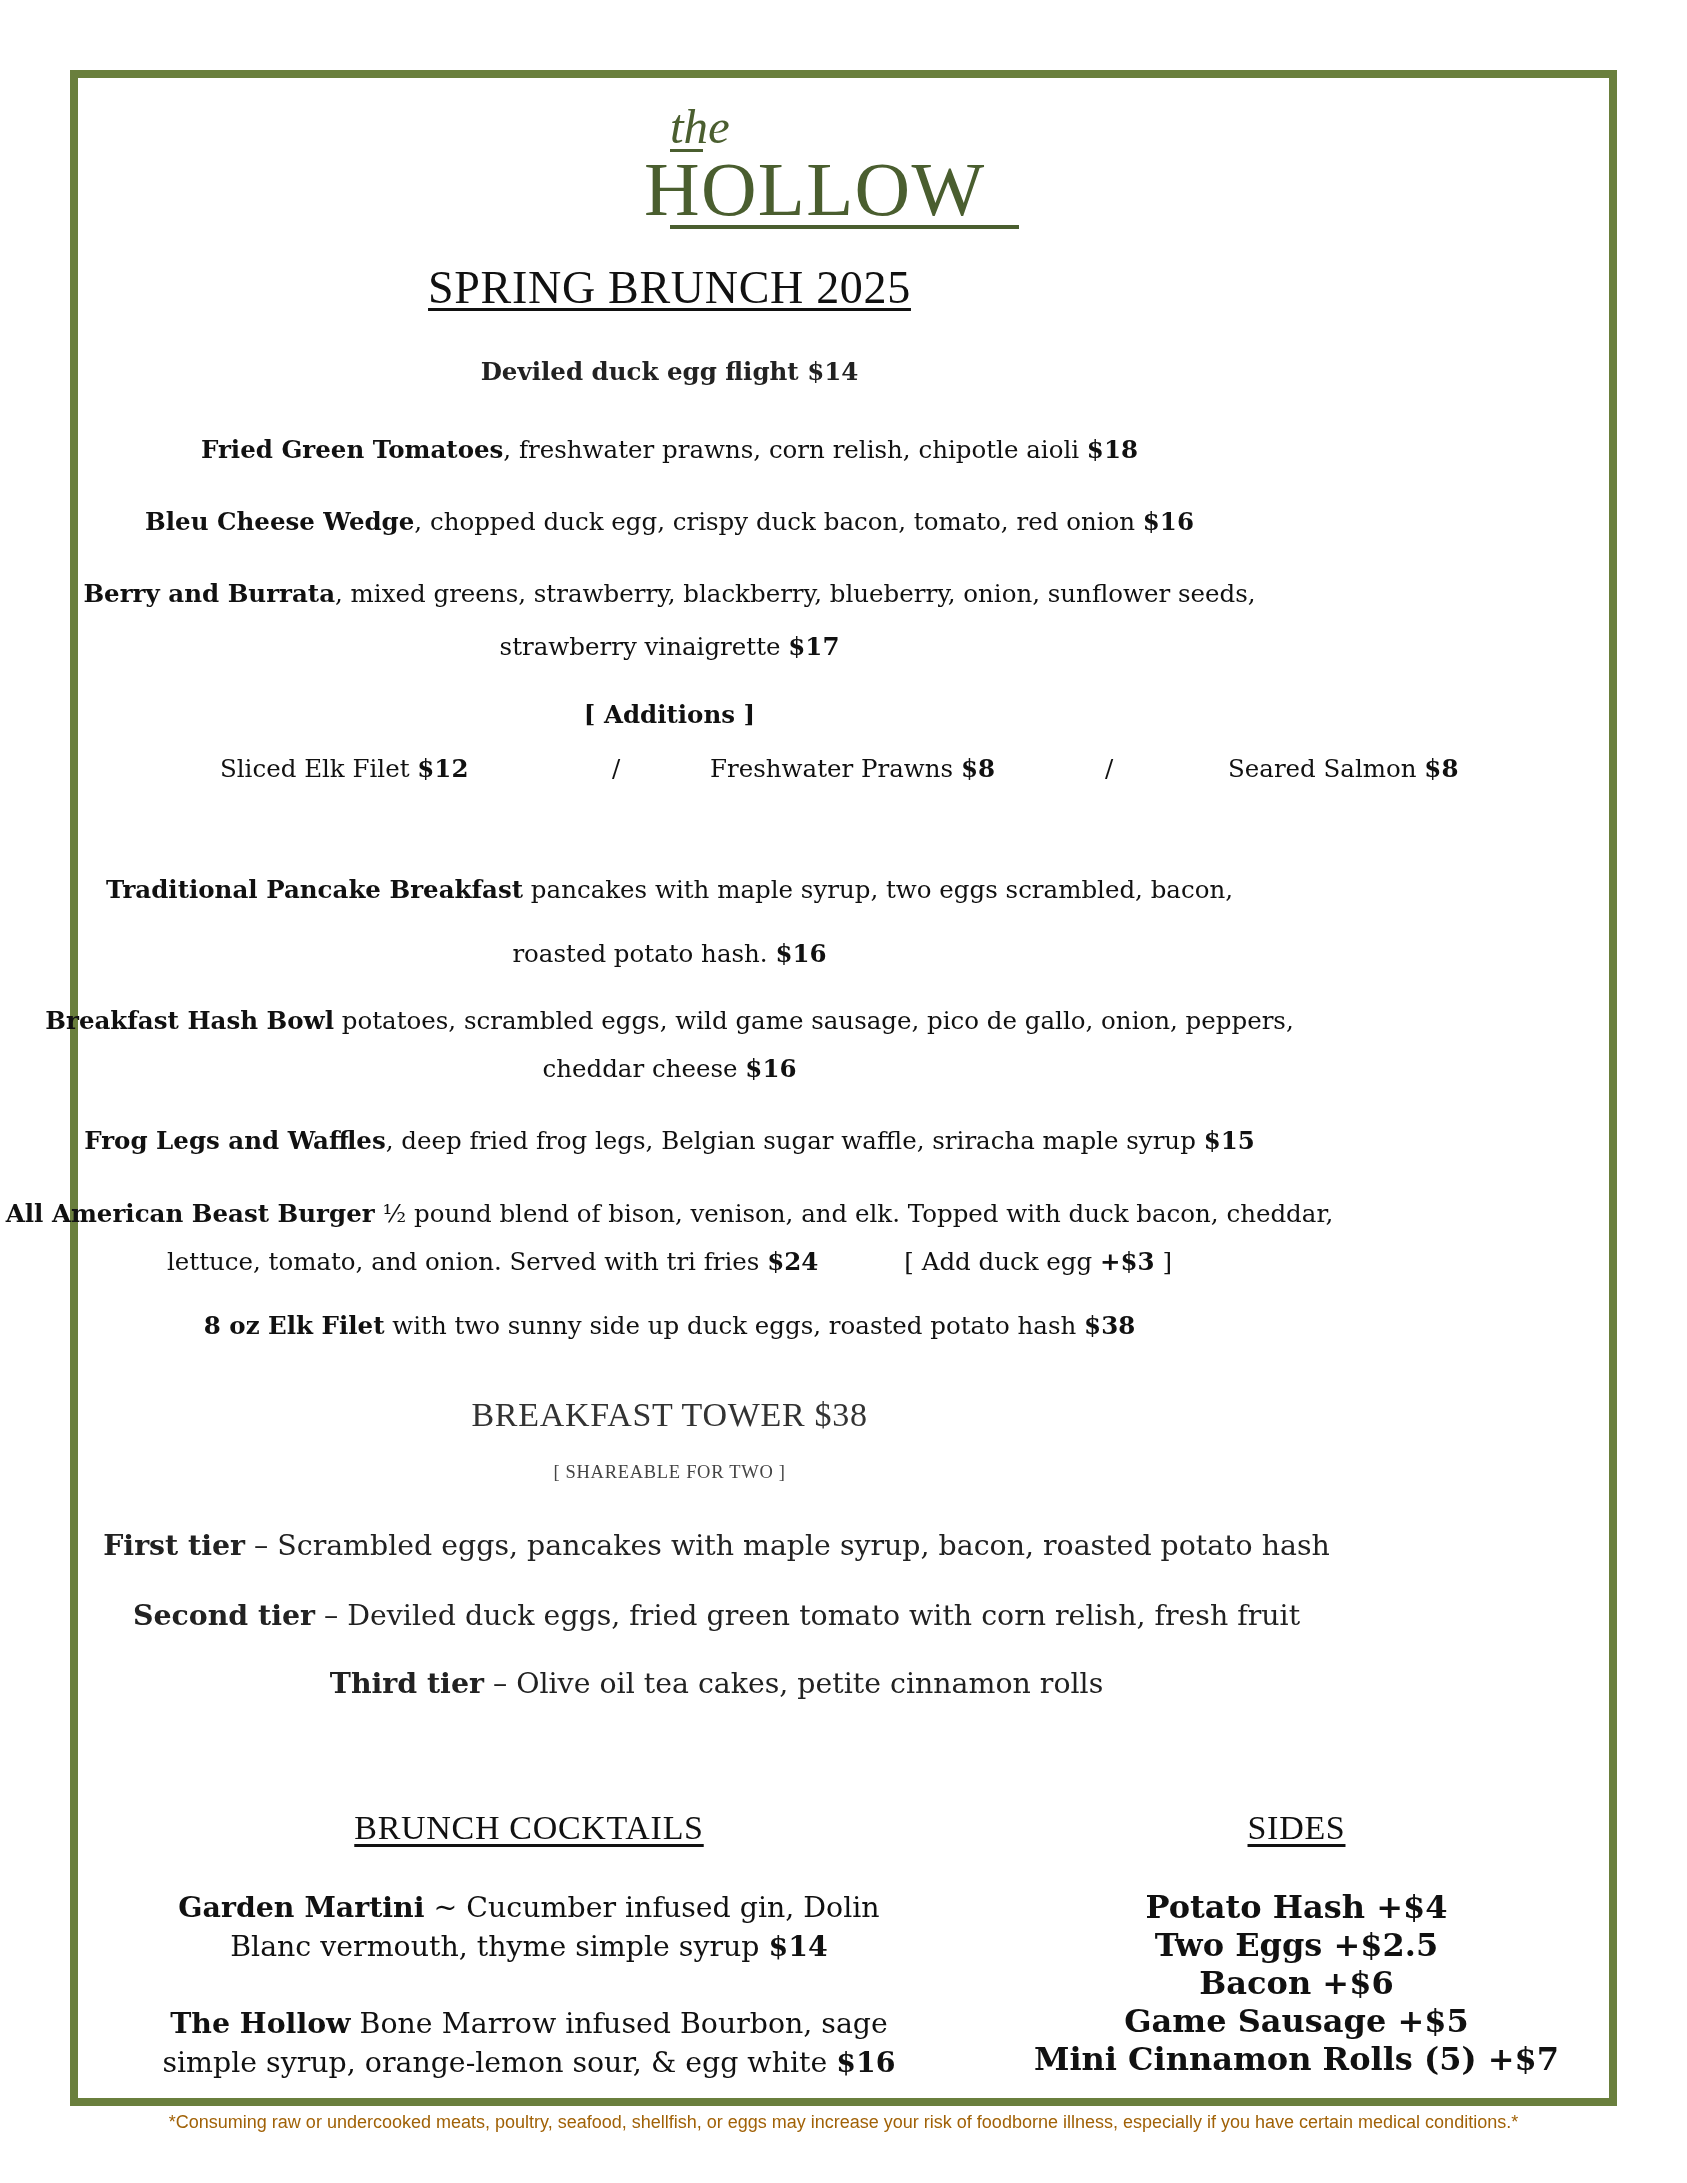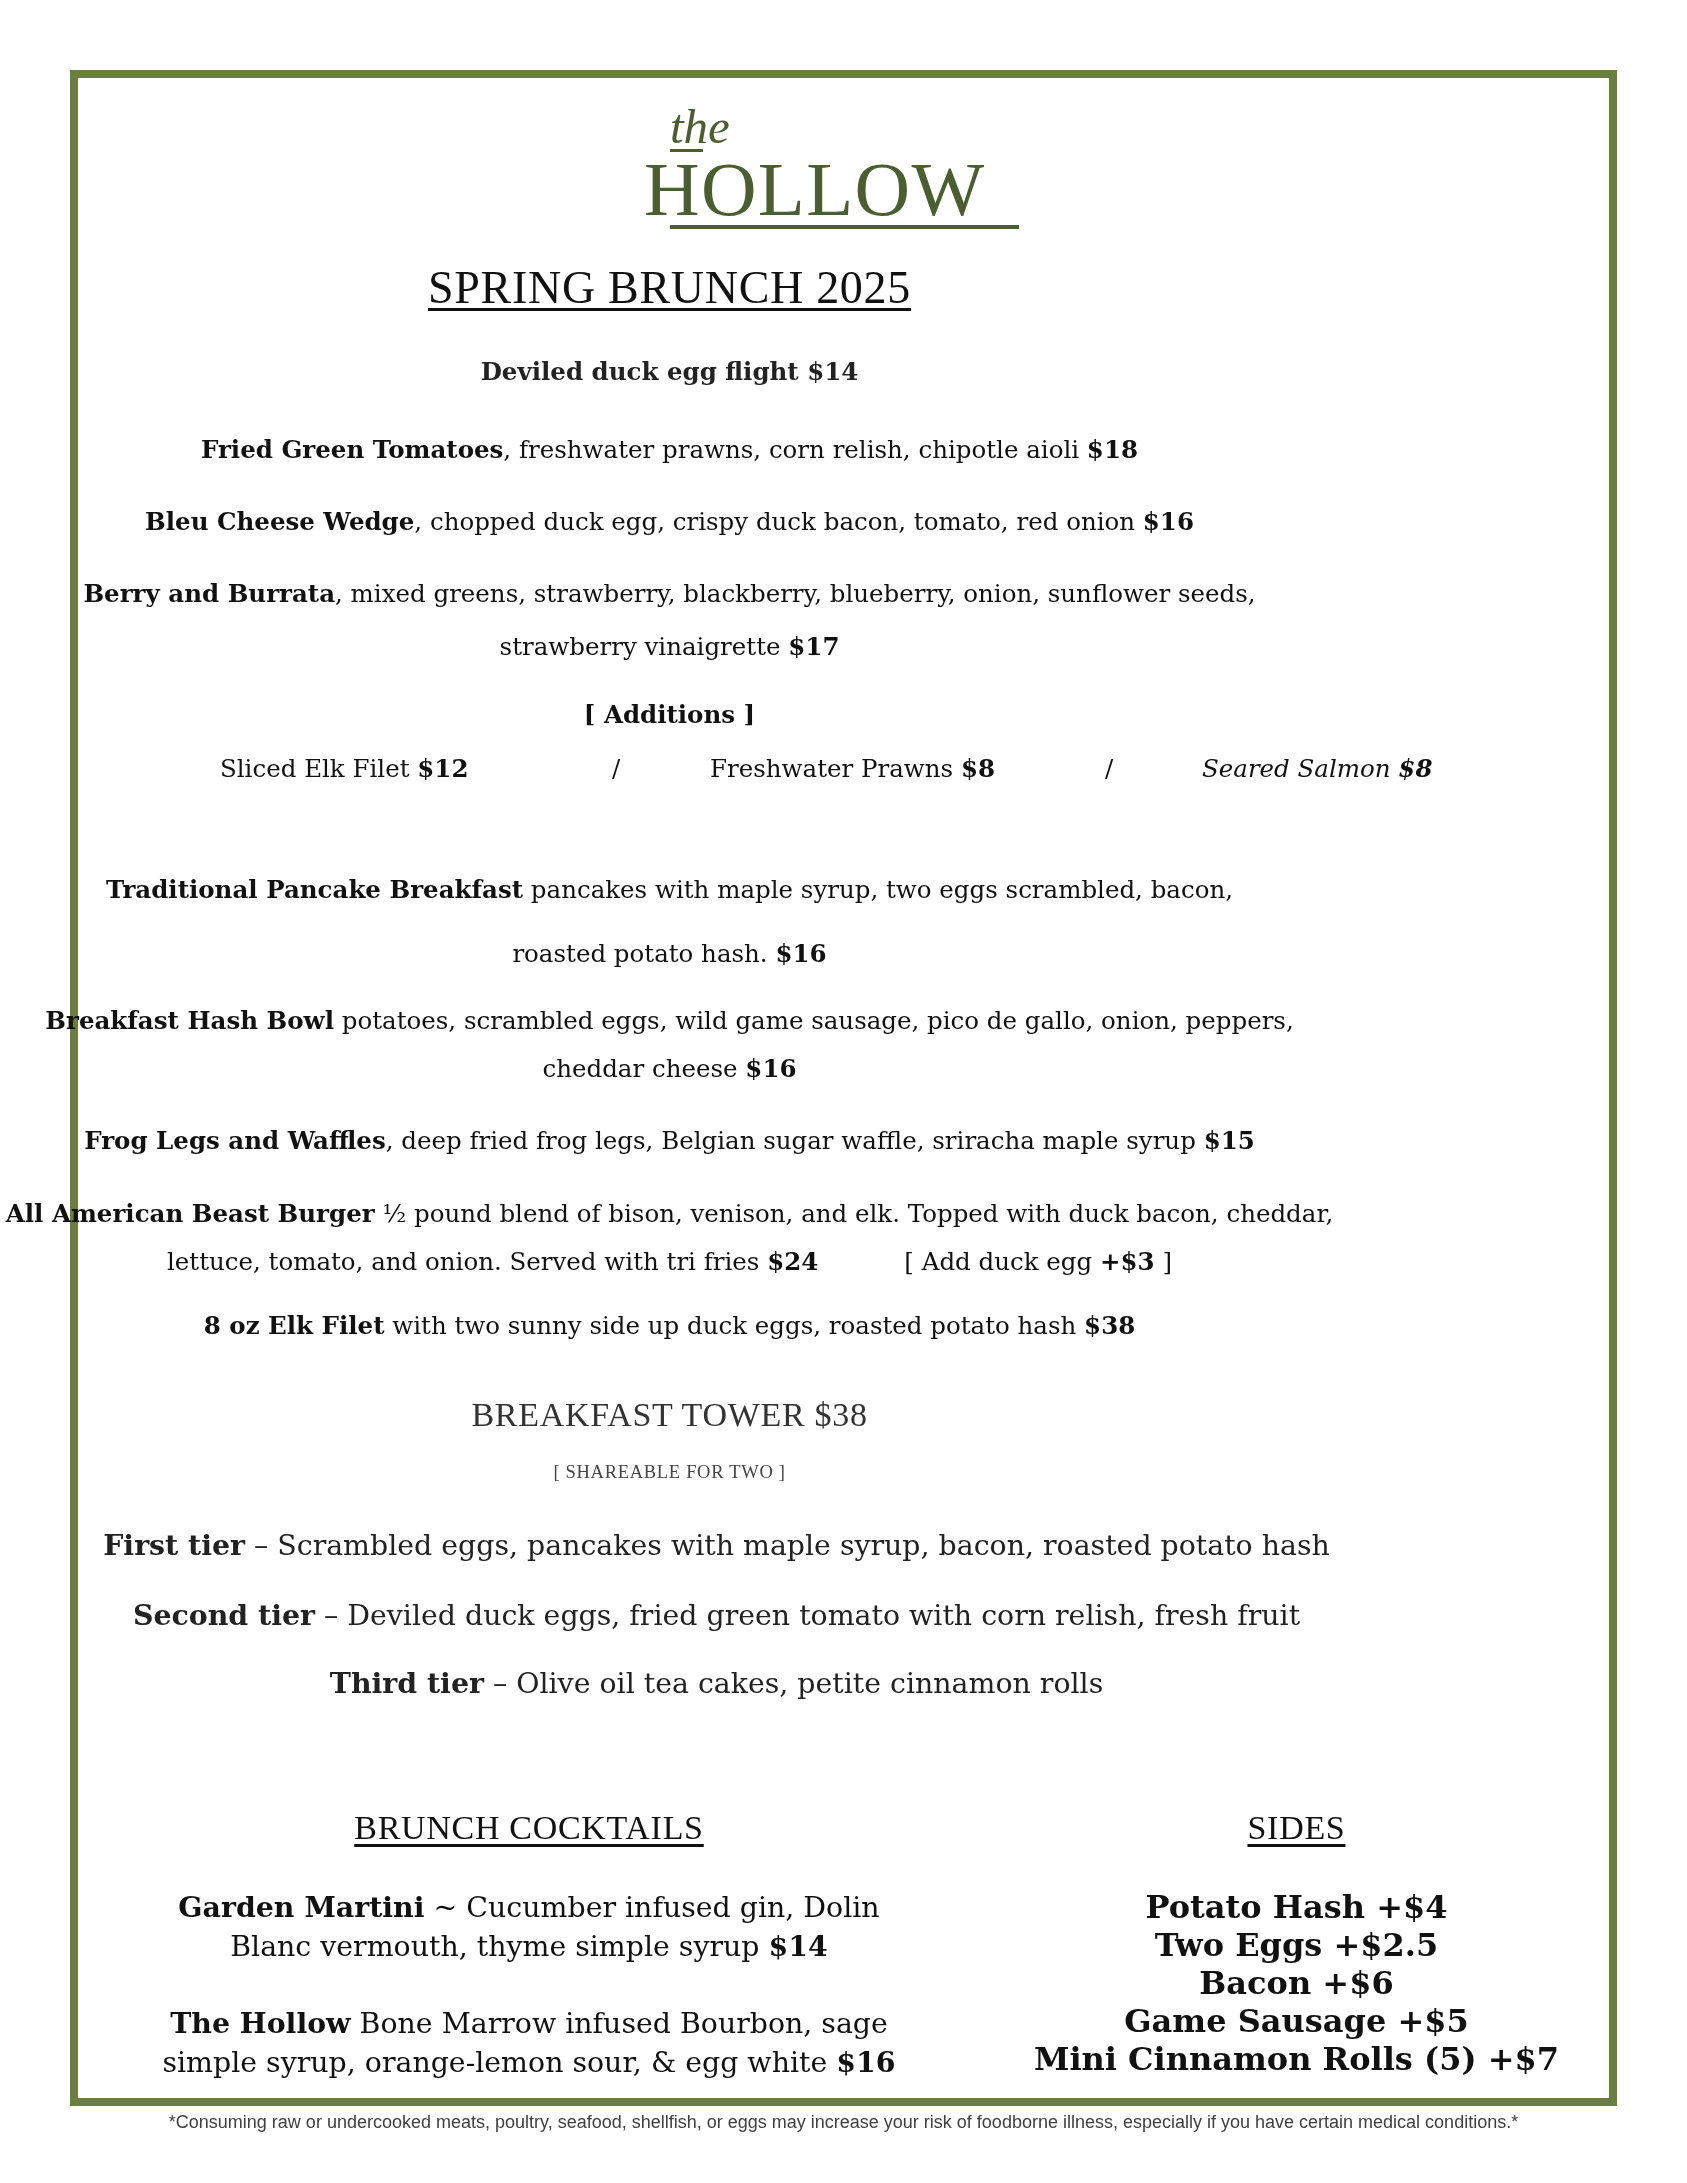--- a/index.html
+++ b/index.html
@@ -17,21 +17,21 @@
   .item { font-size:24.5px; }
   .tier { font-size:28.4px;margin-left:47px; }
   .add-row { top:754px; font-size:24.5px; }
   .add-cell { position:absolute; white-space:nowrap; }
   .tower { top:1396px; font-size:34px; color:#333; }
   .share { top:1462px; font-size:18.5px; color:#444; letter-spacing:0.7px; }
   .col { position:absolute; text-align:center; white-space:nowrap; }
   .col-head { font-size:34px; text-decoration:underline; text-decoration-thickness:2.6px; text-underline-offset:5.3px; }
   .cocktail { font-size:28.4px; line-height:38px; }
   .side { font-size:32px; line-height:38px; font-weight:bold; }
-  .foot { position:absolute; left:0; width:1687px; top:2112px; text-align:center; font-family:"Liberation Sans", sans-serif; font-size:18px; color:#404040; white-space:nowrap; }
+  .foot { position:absolute; left:0; width:1687px; top:2112px; text-align:center; font-family:"Liberation Sans", sans-serif; font-size:18px; color:#a16207; white-space:nowrap; }
 </style>
 </head>
 <body>
 
 <div class="frame"></div>
 
 <div class="logo-the">the</div>
 <div class="logo-bar-top"></div>
 <div class="logo-hollow">HOLLOW</div>
 <div class="logo-bar-bottom"></div>
@@ -46,21 +46,21 @@
 
 <div class="line item" style="top:579px;"><span class="b">Berry and Burrata</span><span>, mixed greens, strawberry, blackberry, blueberry, onion, sunflower seeds,</span></div>
 <div class="line item" style="top:632px;"><span>strawberry vinaigrette </span><span class="b">$17</span></div>
 
 <div class="line item b" style="top:700px;">[ Additions ]</div>
 <div class="line add-row">
   <span class="add-cell" style="left:220px;"><span>Sliced Elk Filet </span><span class="b">$12</span></span>
   <span class="add-cell" style="left:612px;">/</span>
   <span class="add-cell" style="left:710px;"><span>Freshwater Prawns </span><span class="b">$8</span></span>
   <span class="add-cell" style="left:1105px;">/</span>
-  <span class="add-cell" style="left:1202px;font-style:italic;"><span>Seared Salmon </span><span class="b">$8</span></span>
+  <span class="add-cell" style="left:1228px;"><span>Seared Salmon </span><span class="b">$8</span></span>
 </div>
 
 <div class="line item" style="top:875px;"><span class="b">Traditional Pancake Breakfast</span><span> pancakes with maple syrup, two eggs scrambled, bacon,</span></div>
 <div class="line item" style="top:939px;"><span>roasted potato hash. </span><span class="b">$16</span></div>
 
 <div class="line item" style="top:1006px;"><span class="b">Breakfast Hash Bowl</span><span> potatoes, scrambled eggs, wild game sausage, pico de gallo, onion, peppers,</span></div>
 <div class="line item" style="top:1054px;"><span>cheddar cheese </span><span class="b">$16</span></div>
 
 <div class="line item" style="top:1126px;"><span class="b">Frog Legs and Waffles</span><span>, deep fried frog legs, Belgian sugar waffle, sriracha maple syrup </span><span class="b">$15</span></div>
 

